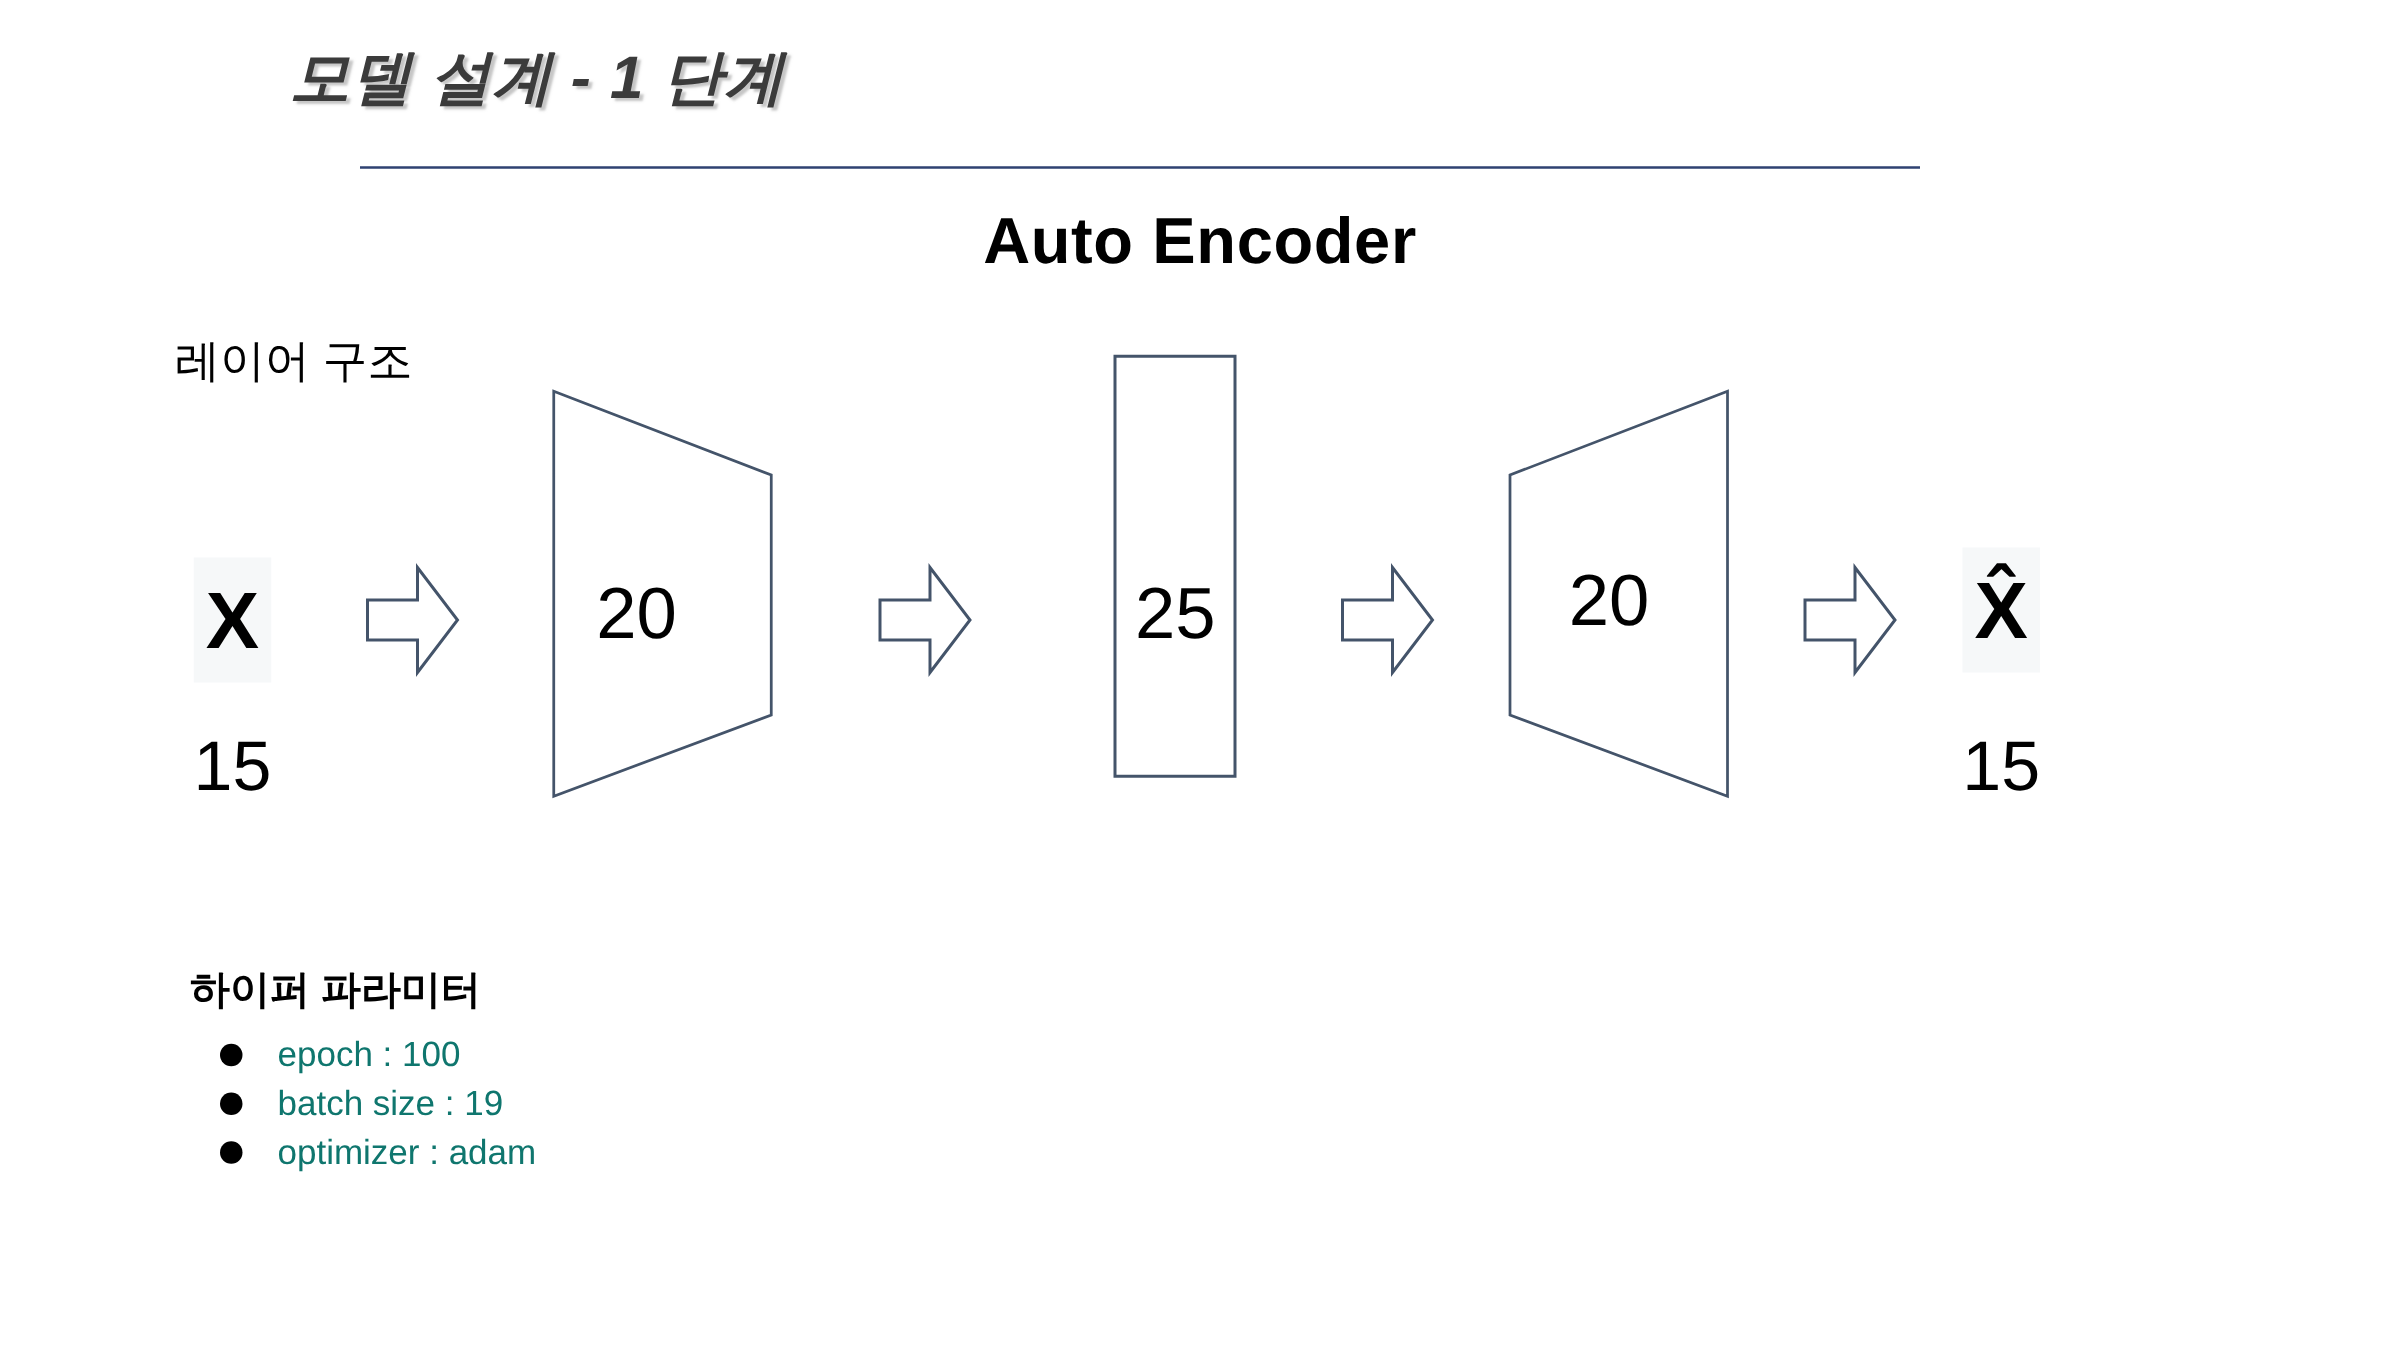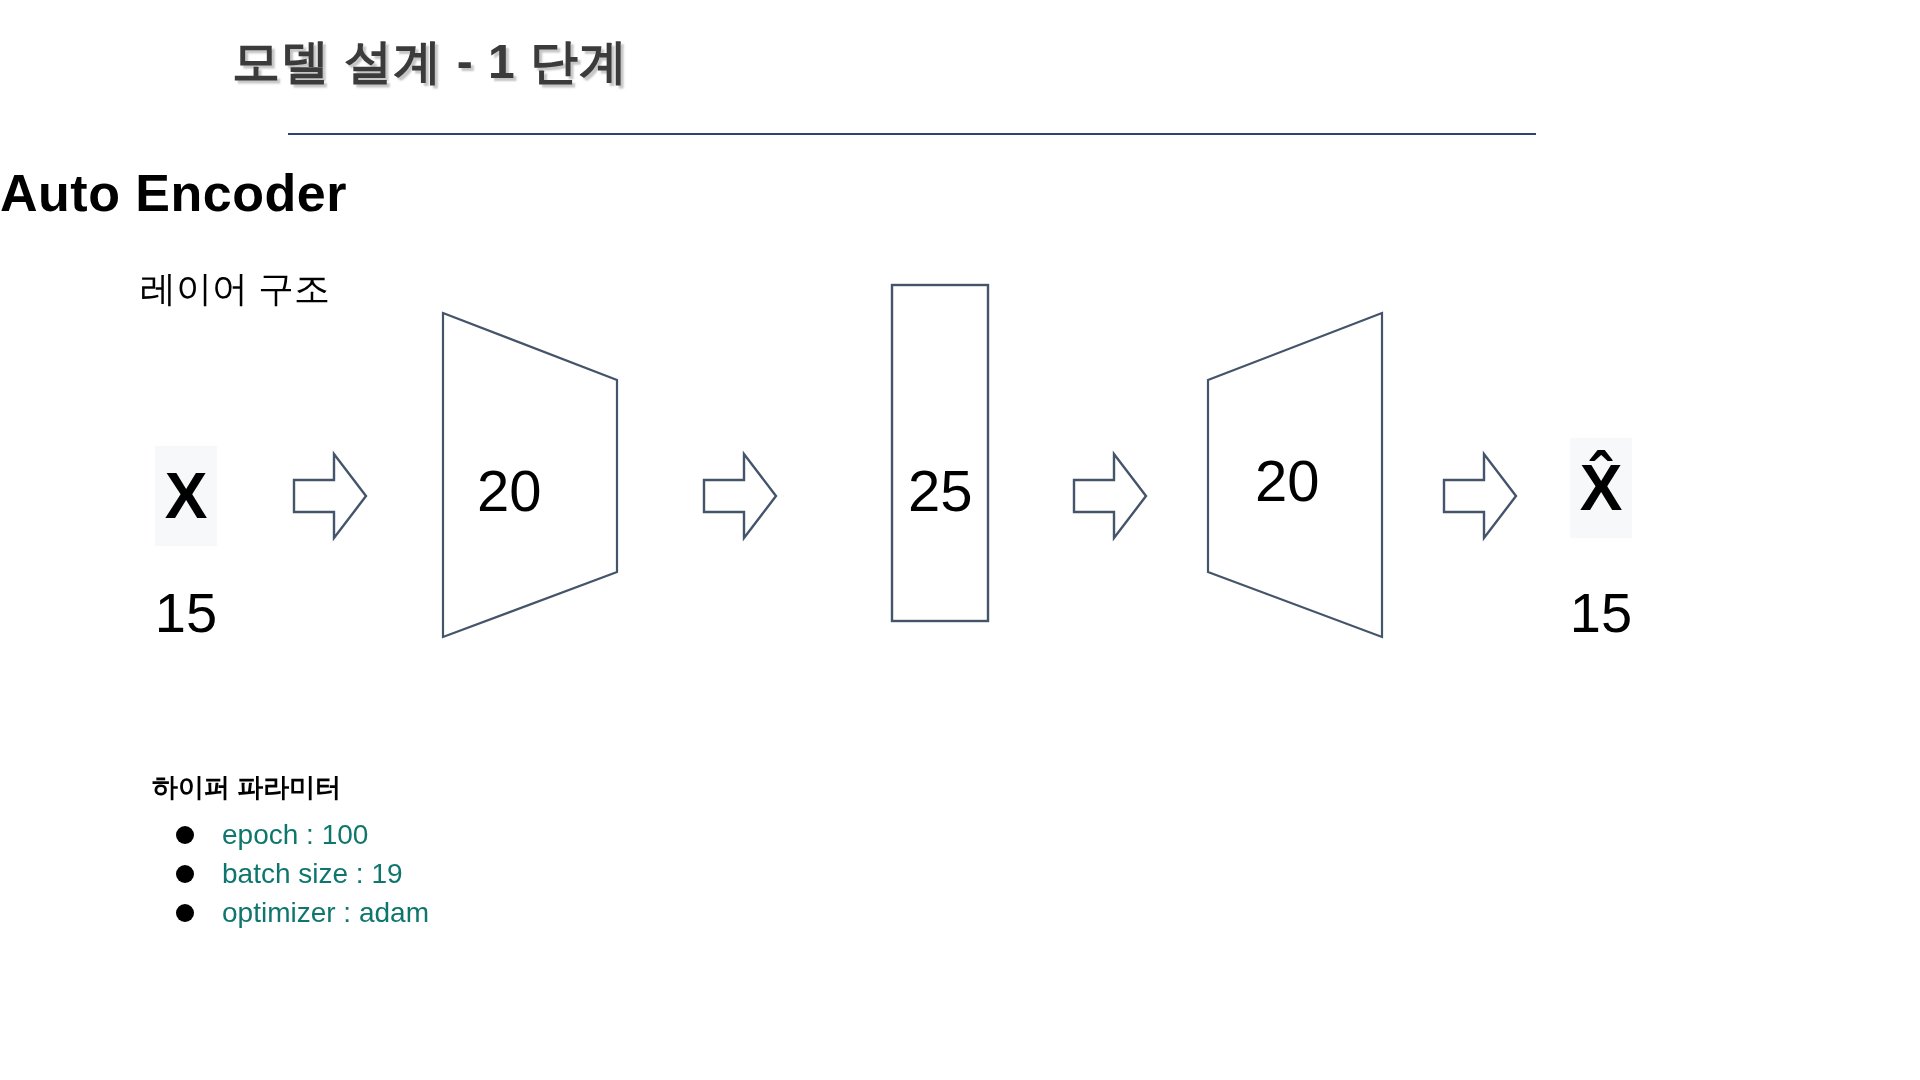--- a/index.html
+++ b/index.html
@@ -17,40 +17,41 @@
     color: #000000;
   }
 
   
   #slide-title {
     position: absolute;
     left: 232px;
     top: 30px;
     font-size: 48px;
     font-weight: bold;
+    font-style: italic;
     color: #3b3b3b;
     letter-spacing: 1px;
     text-shadow: 3px 3px 2px rgba(150,150,150,0.55);
     white-space: nowrap;
   }
   #title-rule {
     position: absolute;
     left: 288px;
     top: 133px;
     width: 1248px;
     height: 0;
     border-top: 2px solid #2f4272;
   }
 
   #main-heading {
     position: absolute;
     left: 0;
     top: 163px;
     width: 1920px;
-    text-align: left;
+    text-align: center;
     font-size: 52px;
     font-weight: bold;
     color: #000000;
     letter-spacing: 0.5px;
   }
 
   #section-label {
     position: absolute;
     left: 140px;
     top: 265px;
@@ -109,21 +110,21 @@
     line-height: 1;
   }
 
   
   #hyper-block {
     position: absolute;
     left: 152px;
     top: 770px;
   }
   #hyper-title {
-    font-size: 26px;
+    font-size: 32px;
     font-weight: bold;
     color: #000;
     margin-bottom: 10px;
   }
   .hyper-list {
     list-style: none;
     margin: 0;
     padding: 0;
   }
   .hyper-item {

